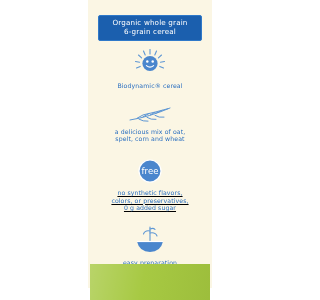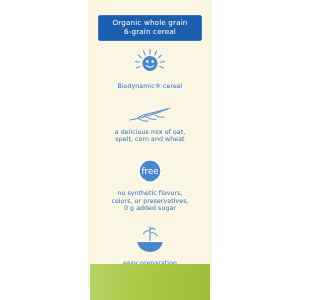--- a/index.html
+++ b/index.html
@@ -85,21 +85,21 @@
   .caption {
     color: #2a6fc0;
     font-size: 6.2px;
     line-height: 7.6px;
     letter-spacing: 0.1px;
     margin-top: 4px;
   }
 
   .f1 { margin-top: 7px; }
   .f2 { margin-top: 14px; }
-  .f3 { margin-top: 14px; }
+  .f3 { margin-top: 14px; text-decoration: underline; }
   .f4 { margin-top: 13px; }
 
   
   .footnote {
     margin-top: 16px;
     width: 112px;
     text-align: center;
     color: #2a6fc0;
     font-size: 6px;
     line-height: 7.4px;

